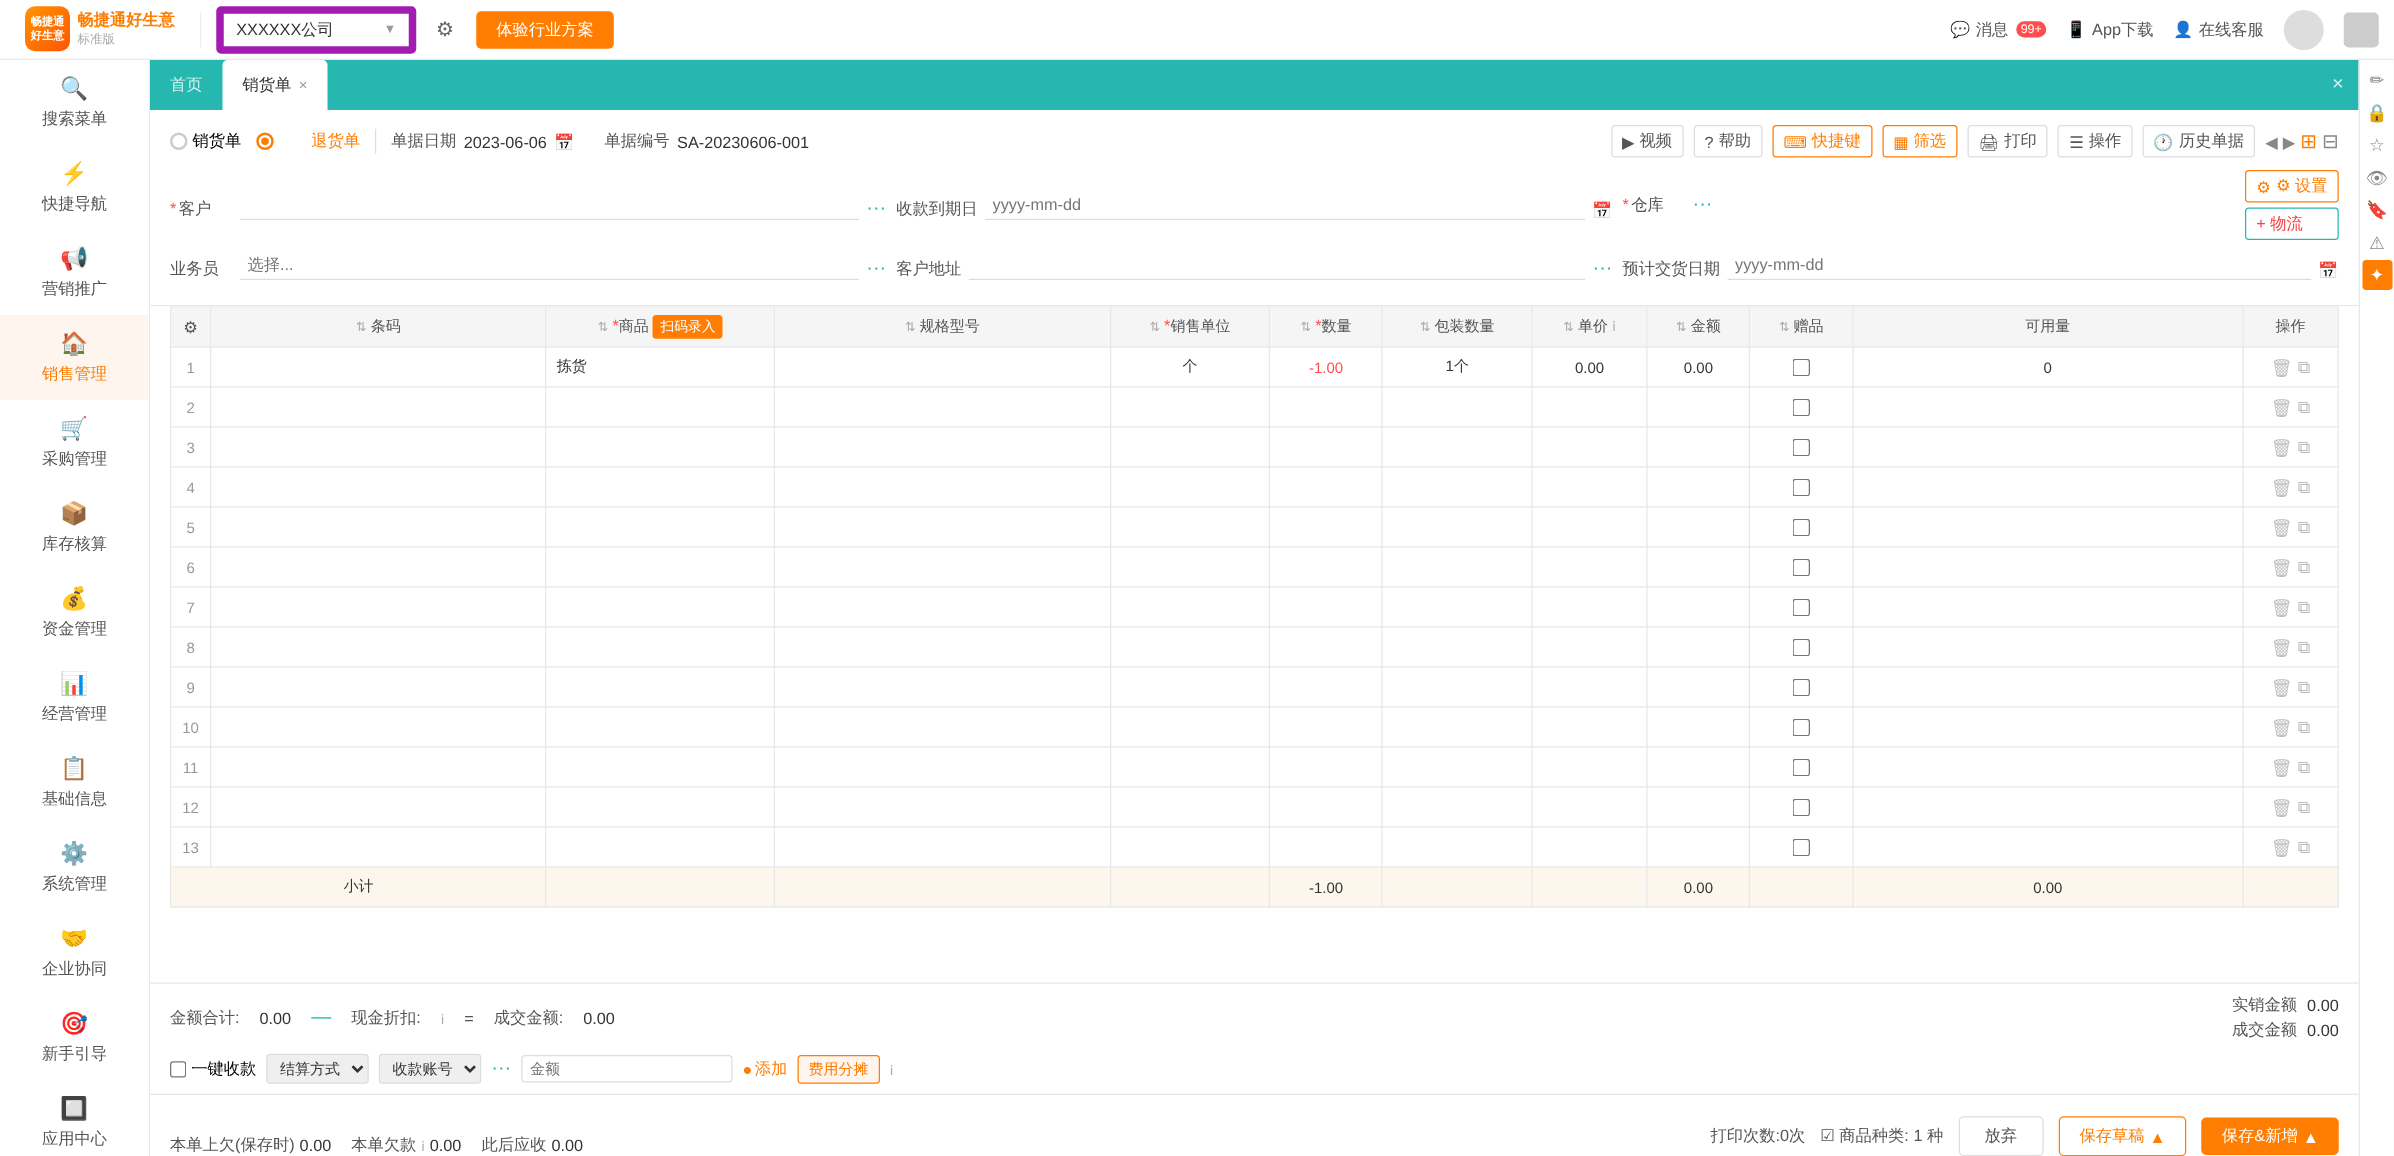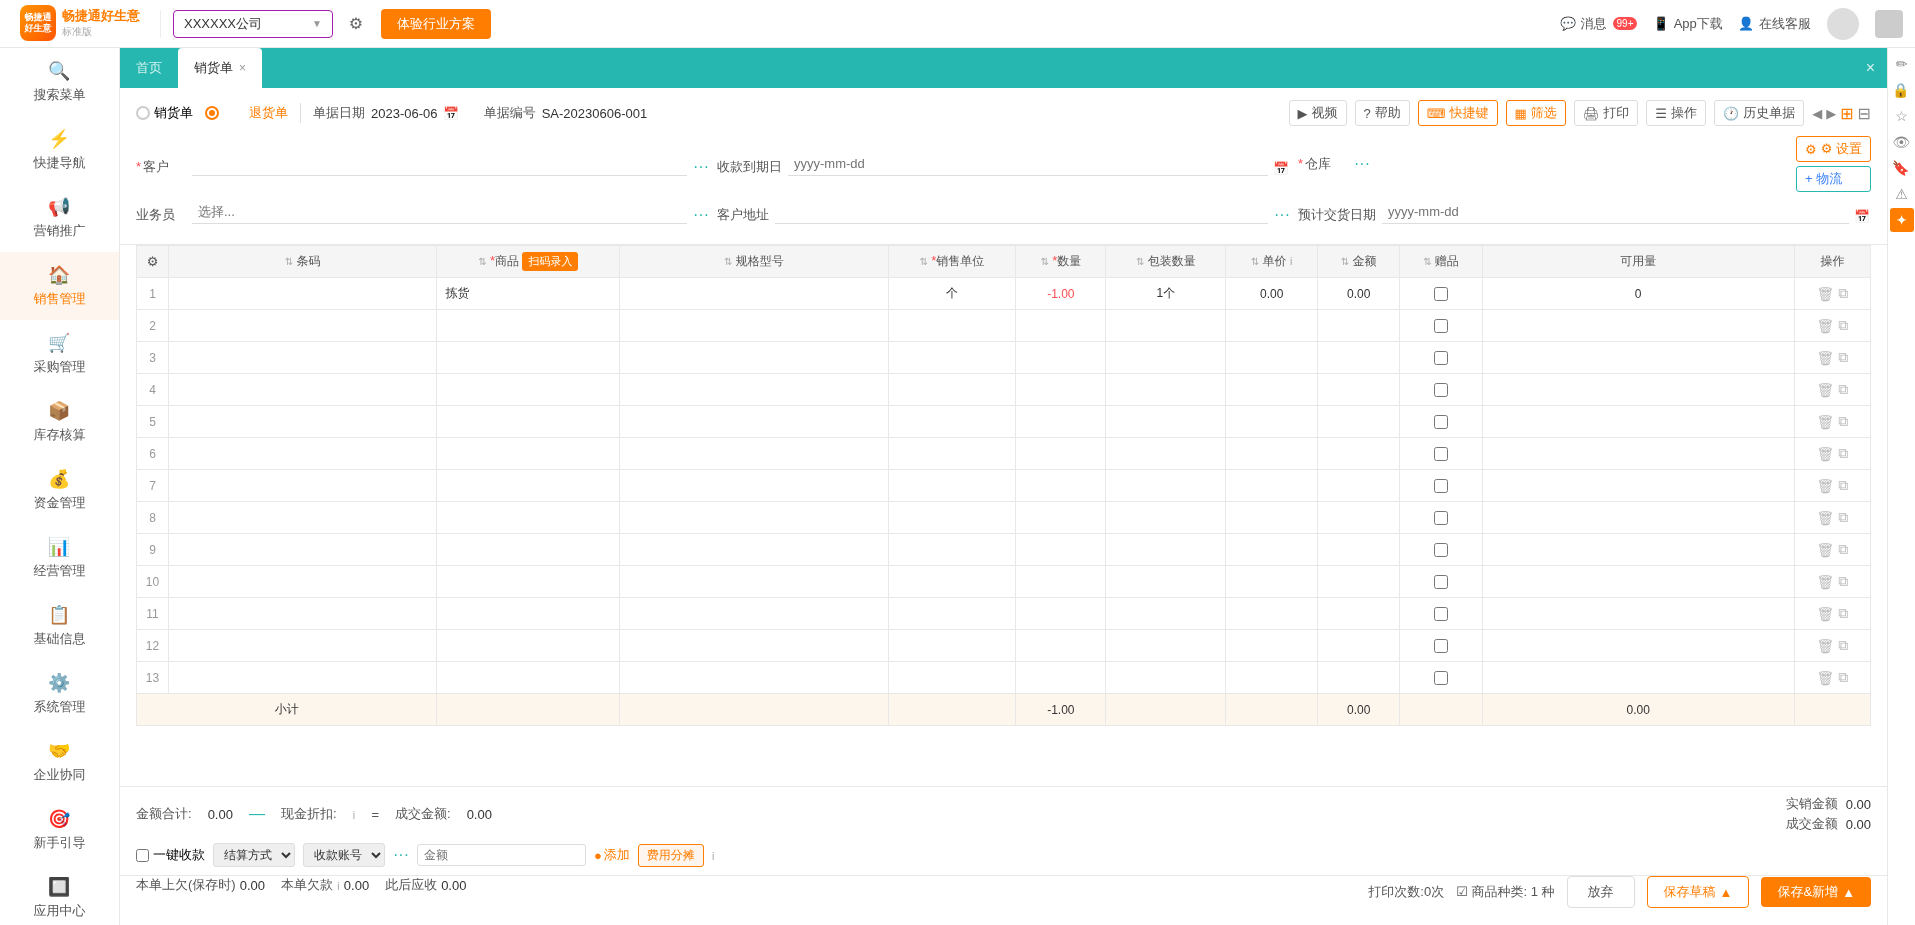--- a/index.html
+++ b/index.html
@@ -12,21 +12,21 @@
       display: flex;
       align-items: center;
       padding: 0 12px;
       border-bottom: 1px solid #e8e8e8;
       flex-shrink: 0;
     }
     .company-selector {
       display: flex;
       align-items: center;
       gap: 6px;
-      border: 1px solid #a21caf;
+      border: 6px solid #a21caf;
       border-radius: 4px;
       padding: 4px 10px;
       cursor: pointer;
       min-width: 160px;
       background: #fff;
     }
     .company-name { font-size: 13px; color: #333; flex: 1; }
     .chevron-down { color: #999; font-size: 10px; }
     .gear-btn {
       width: 30px; height: 30px; display: flex; align-items: center; justify-content: center;
@@ -162,21 +162,21 @@
       display: flex; align-items: center; gap: 4px; padding: 3px 8px;
       border: 1px solid #ddd; border-radius: 3px; cursor: pointer; font-size: 12px; color: #555;
     }
     .toolbar-btn.highlight { color: #ff7d00; border-color: #ff7d00; }
     .settings-btn {
       border: 1px solid #ff7d00; color: #ff7d00; border-radius: 3px;
       padding: 3px 8px; cursor: pointer; font-size: 12px;
       display: flex; align-items: center; gap: 4px;
     }
     .logistics-btn {
-      background: #fff; border: 1px solid #26b8b0; color: #3b82f6;
+      background: #fff; border: 1px solid #26b8b0; color: #ef4444;
       border-radius: 3px; padding: 3px 8px; cursor: pointer; font-size: 12px;
     }
     .form-field {
       display: flex;
       align-items: flex-end;
       gap: 6px;
     }
     .field-name {
       color: #555; font-size: 13px; white-space: nowrap; min-width: 50px;
     }
@@ -264,21 +264,21 @@
       font-size: 12px; color: #333; min-width: 80px;
     }
     .add-btn { color: #ff7d00; cursor: pointer; font-size: 12px; display: flex; align-items: center; gap: 2px; }
 
     
     .footer-bar {
       height: 50px;
       background: #fff;
       border-top: 1px solid #e8e8e8;
       display: flex;
-      align-items: flex-start;
+      align-items: flex-end;
       padding: 0 16px;
       gap: 16px;
       flex-shrink: 0;
     }
     .footer-info { display: flex; align-items: center; gap: 4px; color: #555; font-size: 13px; }
     .footer-value { color: #333; font-weight: 500; }
     .footer-right {
       margin-left: auto;
       display: flex;
       align-items: center;

